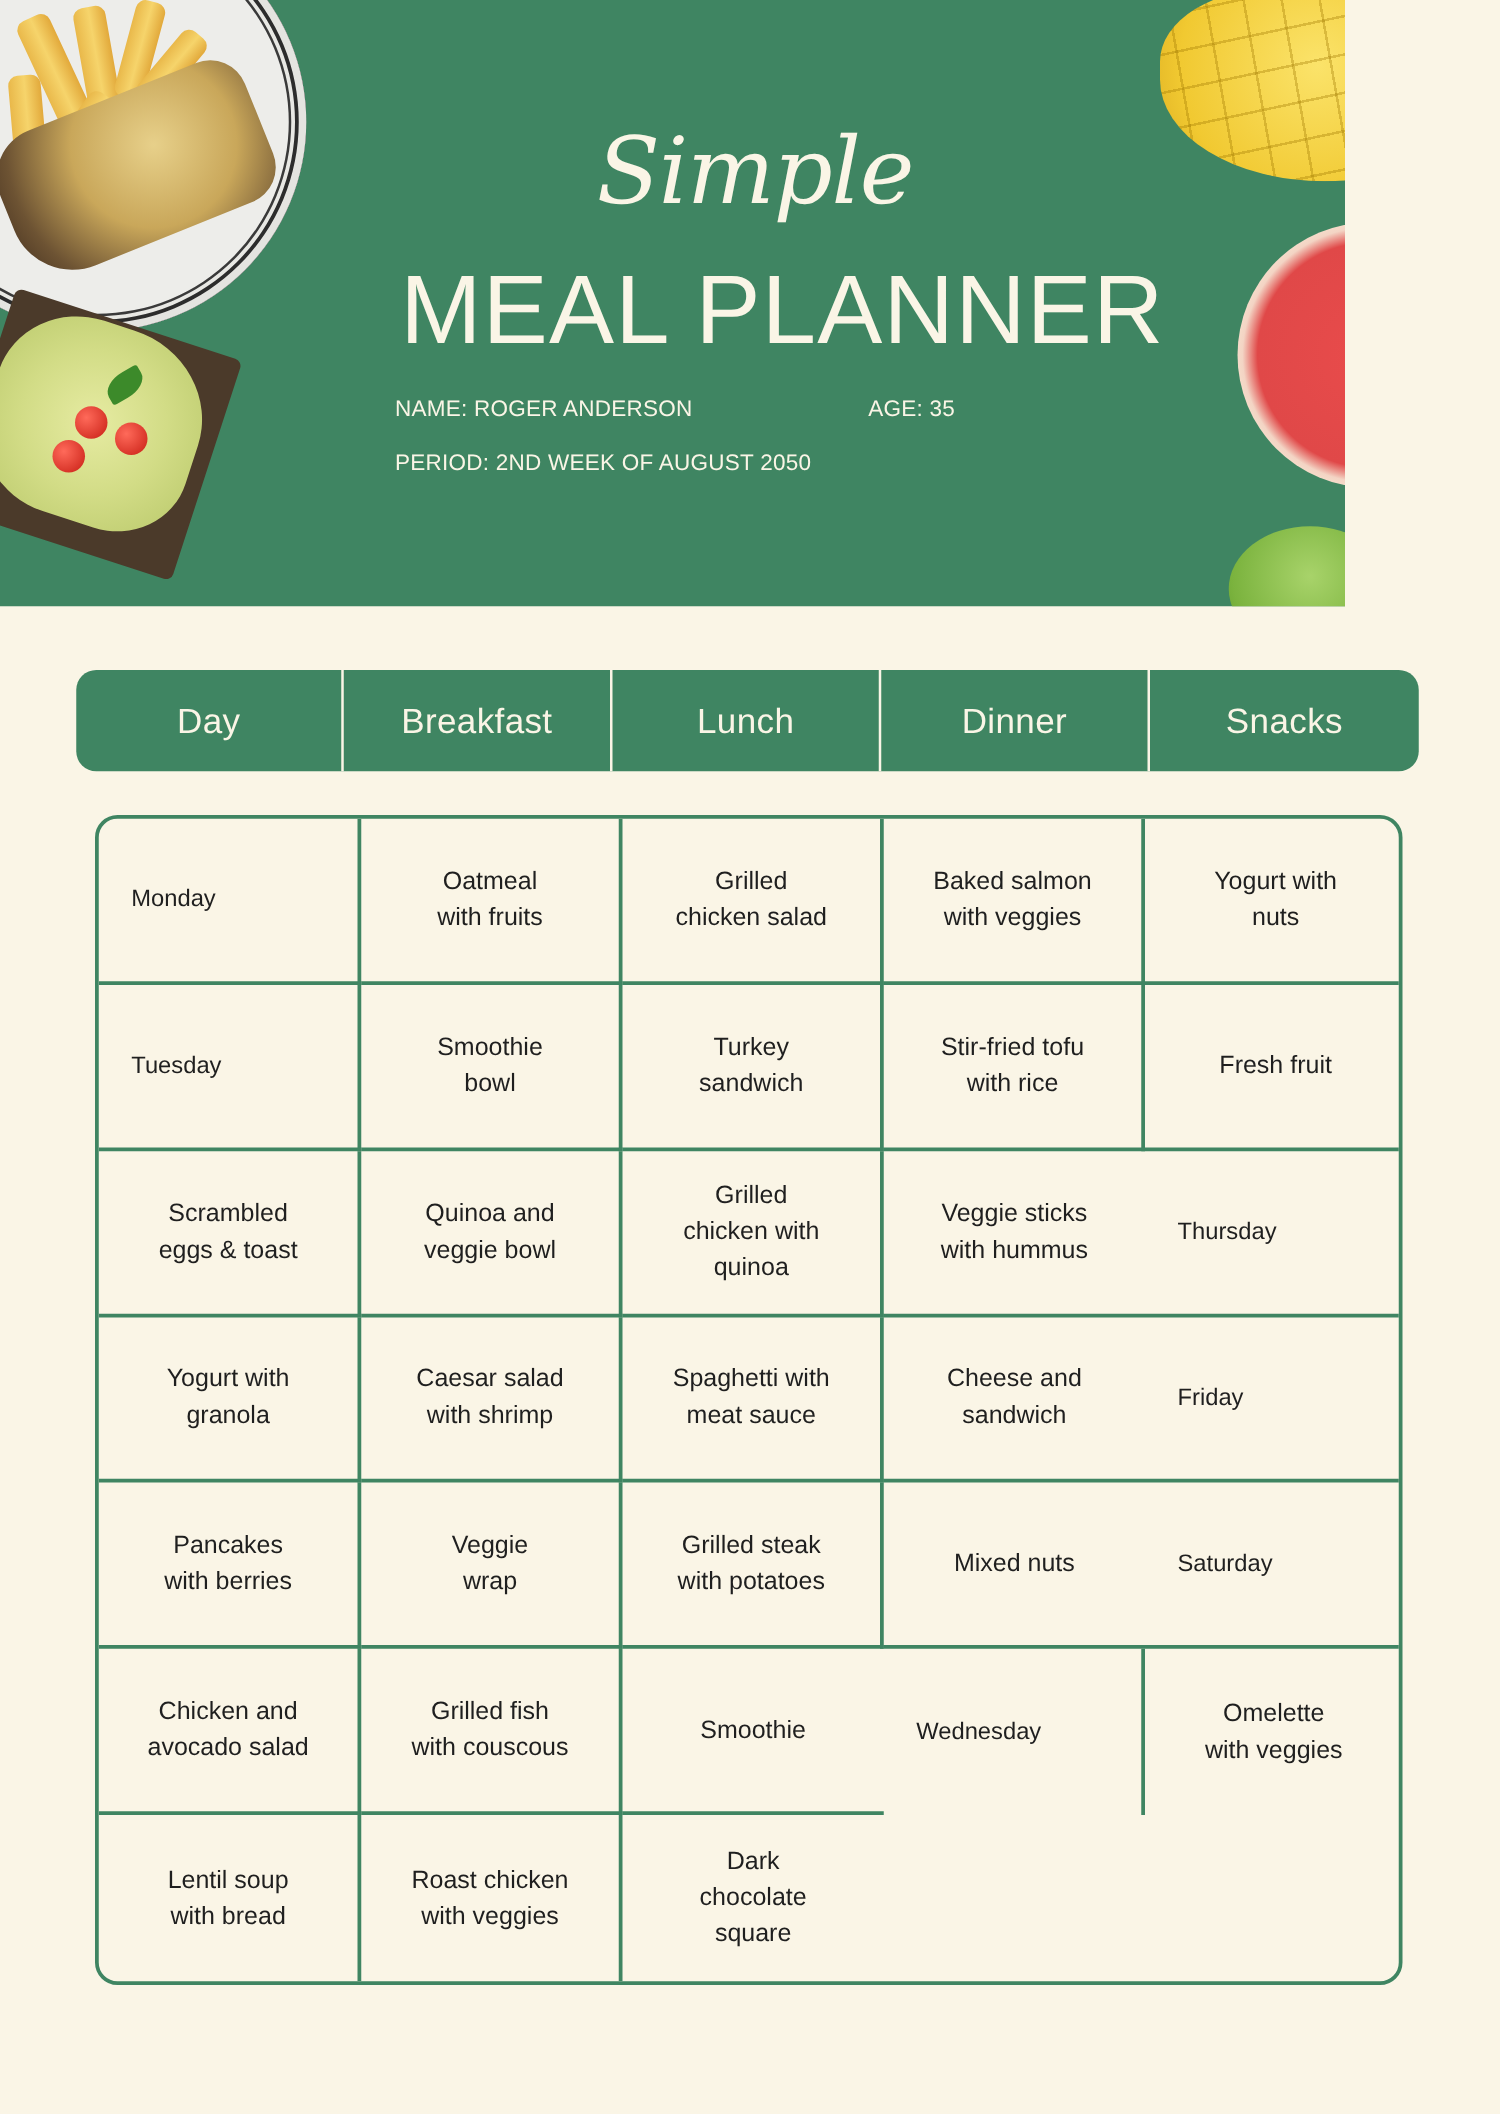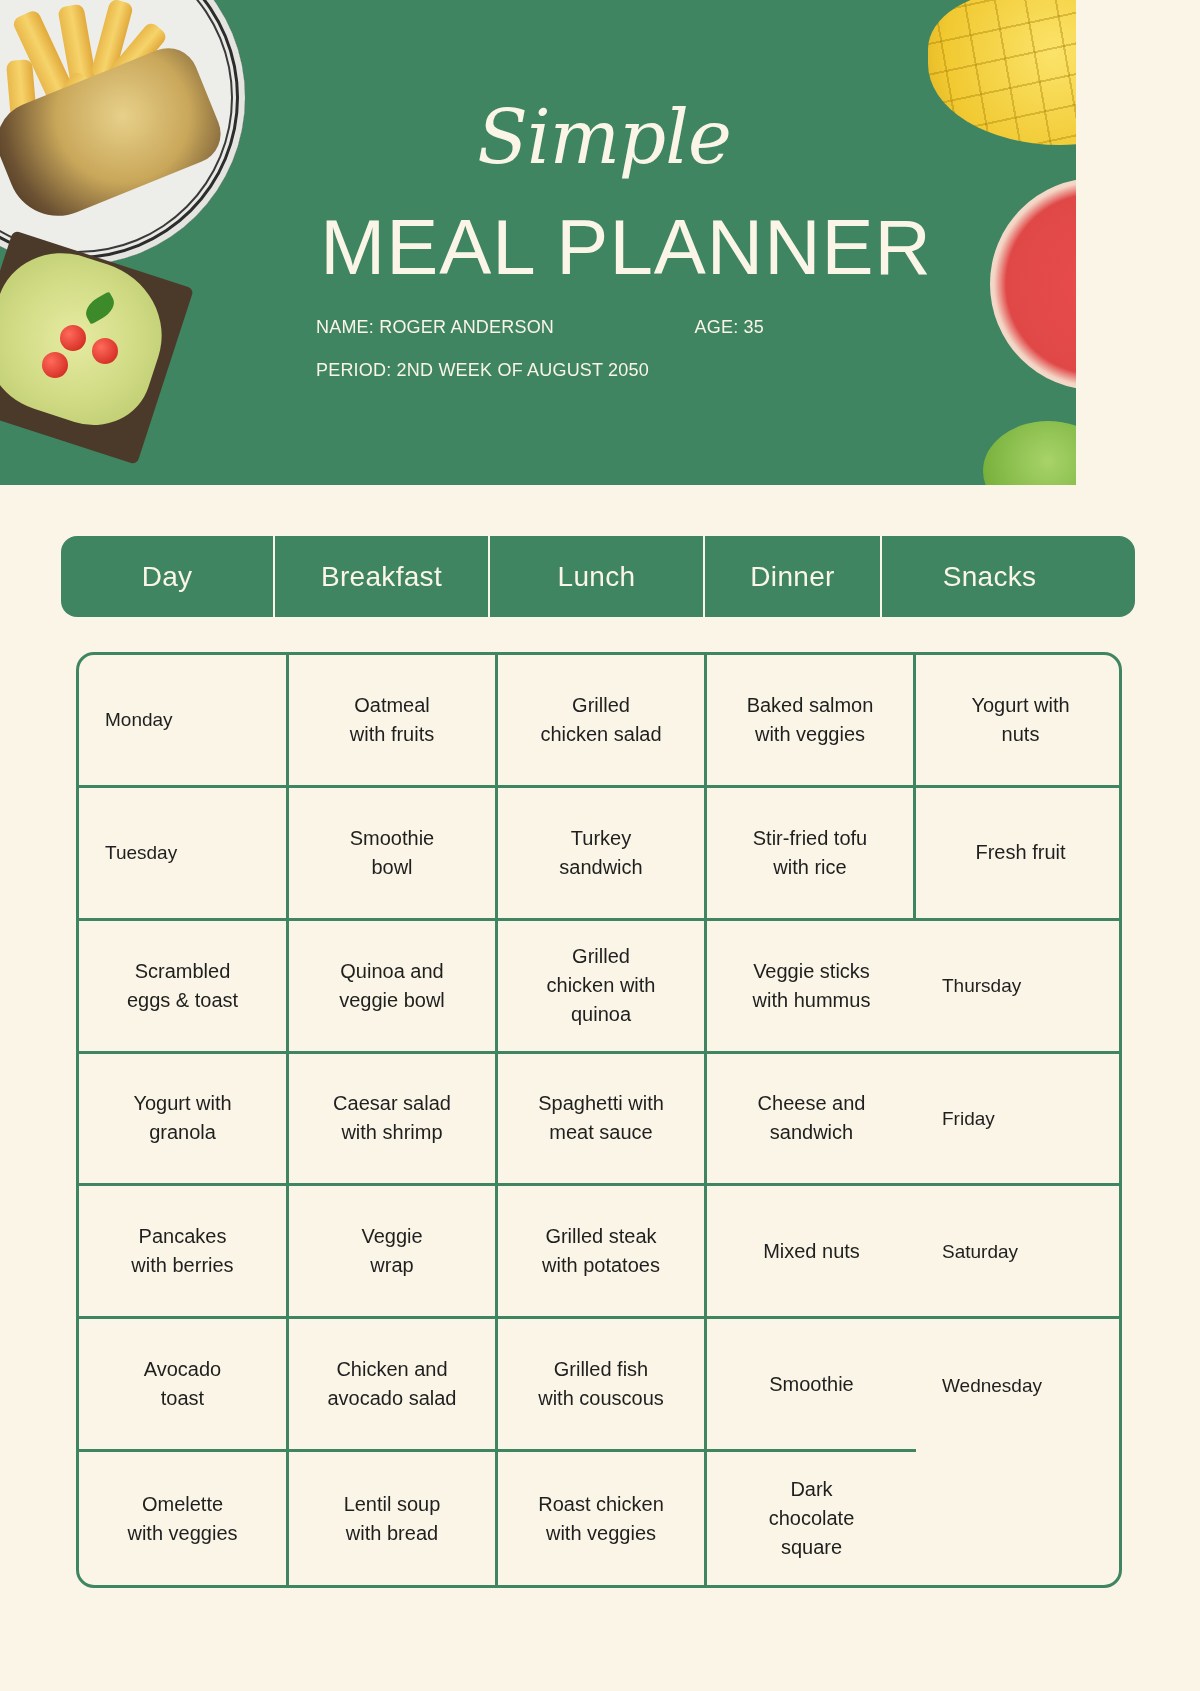--- a/index.html
+++ b/index.html
@@ -145,21 +145,21 @@
   <div class="title-main">MEAL PLANNER</div>
   <div class="info info-name">NAME: ROGER ANDERSON</div>
   <div class="info info-age">AGE: 35</div>
   <div class="info info-period">PERIOD: 2ND WEEK OF AUGUST 2050</div>
 </div>
 
 <div class="col-header">
   <div class="hcell" style="width:214px;">Day</div>
   <div class="hcell" style="width:215px;">Breakfast</div>
   <div class="hcell" style="width:215px;">Lunch</div>
-  <div class="hcell" style="width:177px;">Dinner</div>
+  <div class="hcell" style="width:215px;">Dinner</div>
   <div class="hcell" style="width:215px;">Snacks</div>
 </div>
 
 <div class="plan-table">
 
   <div class="cell day">Monday</div>
   <div class="cell">Oatmeal
 with fruits</div>
   <div class="cell">Grilled
 chicken salad</div>
@@ -200,22 +200,20 @@
   <div class="cell day">Friday</div>
   <div class="cell">Pancakes
 with berries</div>
   <div class="cell">Veggie
 wrap</div>
   <div class="cell">Grilled steak
 with potatoes</div>
   <div class="cell last-col">Mixed nuts</div>
 
   <div class="cell day">Saturday</div>
-  <div class="cell">Avocado
-toast</div>
   <div class="cell">Chicken and
 avocado salad</div>
   <div class="cell">Grilled fish
 with couscous</div>
   <div class="cell last-col">Smoothie</div>
 
   <div class="cell day last-row">Wednesday</div>
   <div class="cell last-row">Omelette
 with veggies</div>
   <div class="cell last-row">Lentil soup

